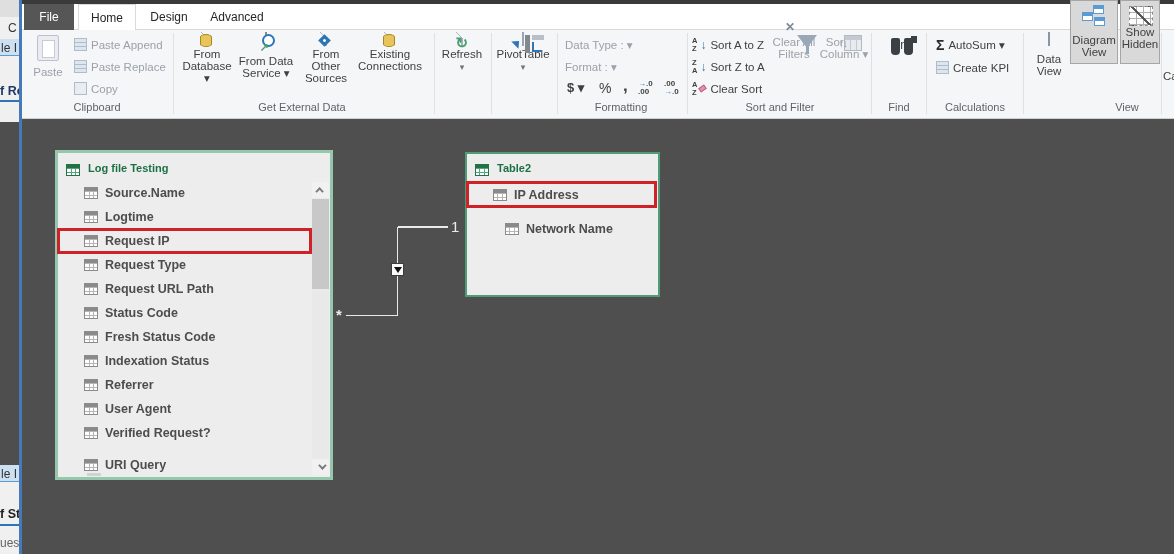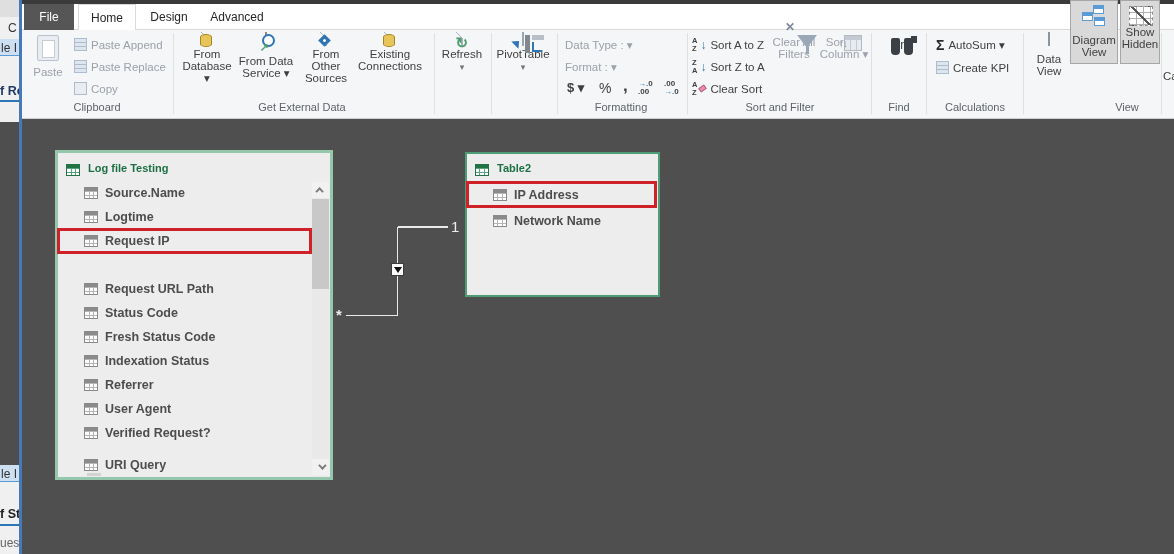--- a/index.html
+++ b/index.html
@@ -301,20 +301,24 @@
           <span class="f-label">Source.Name</span>
         </div>
       <div class="f-row" style="top:52px;">
           <span class="tico"></span>
           <span class="f-label">Logtime</span>
         </div>
       <div class="f-row hl" style="top:76px;">
           <span class="tico"></span>
           <span class="f-label">Request IP</span>
         </div>
+      <div class="f-row" style="top:100px;">
+          <span class="tico"></span>
+          <span class="f-label">Request Type</span>
+        </div>
       <div class="f-row" style="top:124px;">
           <span class="tico"></span>
           <span class="f-label">Request URL Path</span>
         </div>
       <div class="f-row" style="top:148px;">
           <span class="tico"></span>
           <span class="f-label">Status Code</span>
         </div>
       <div class="f-row" style="top:172px;">
           <span class="tico"></span>
@@ -353,21 +357,21 @@
       </div>
     </div>
 
     <div class="card card2">
       <span class="tico green" style="left:8px; top:10px;"></span>
       <span class="ttitle" style="left:30px; top:8px;">Table2</span>
       <div class="f-row hl" style="top:28px;">
           <span class="tico"></span>
           <span class="f-label">IP Address</span>
         </div>
-      <div class="f-row" style="top:54px;">
+      <div class="f-row" style="top:62px;margin-left:12px;">
           <span class="tico"></span>
           <span class="f-label">Network Name</span>
         </div>
     </div>
 
     <div class="rl" style="left:324px; top:196px; width:52px; height:1px;"></div>
     <div class="rl" style="left:375px; top:108px; width:1px; height:89px;"></div>
     <div class="rl" style="left:376px; top:107px; width:50px; height:2px;"></div>
     <div class="rl-marker">
         <b></b>

